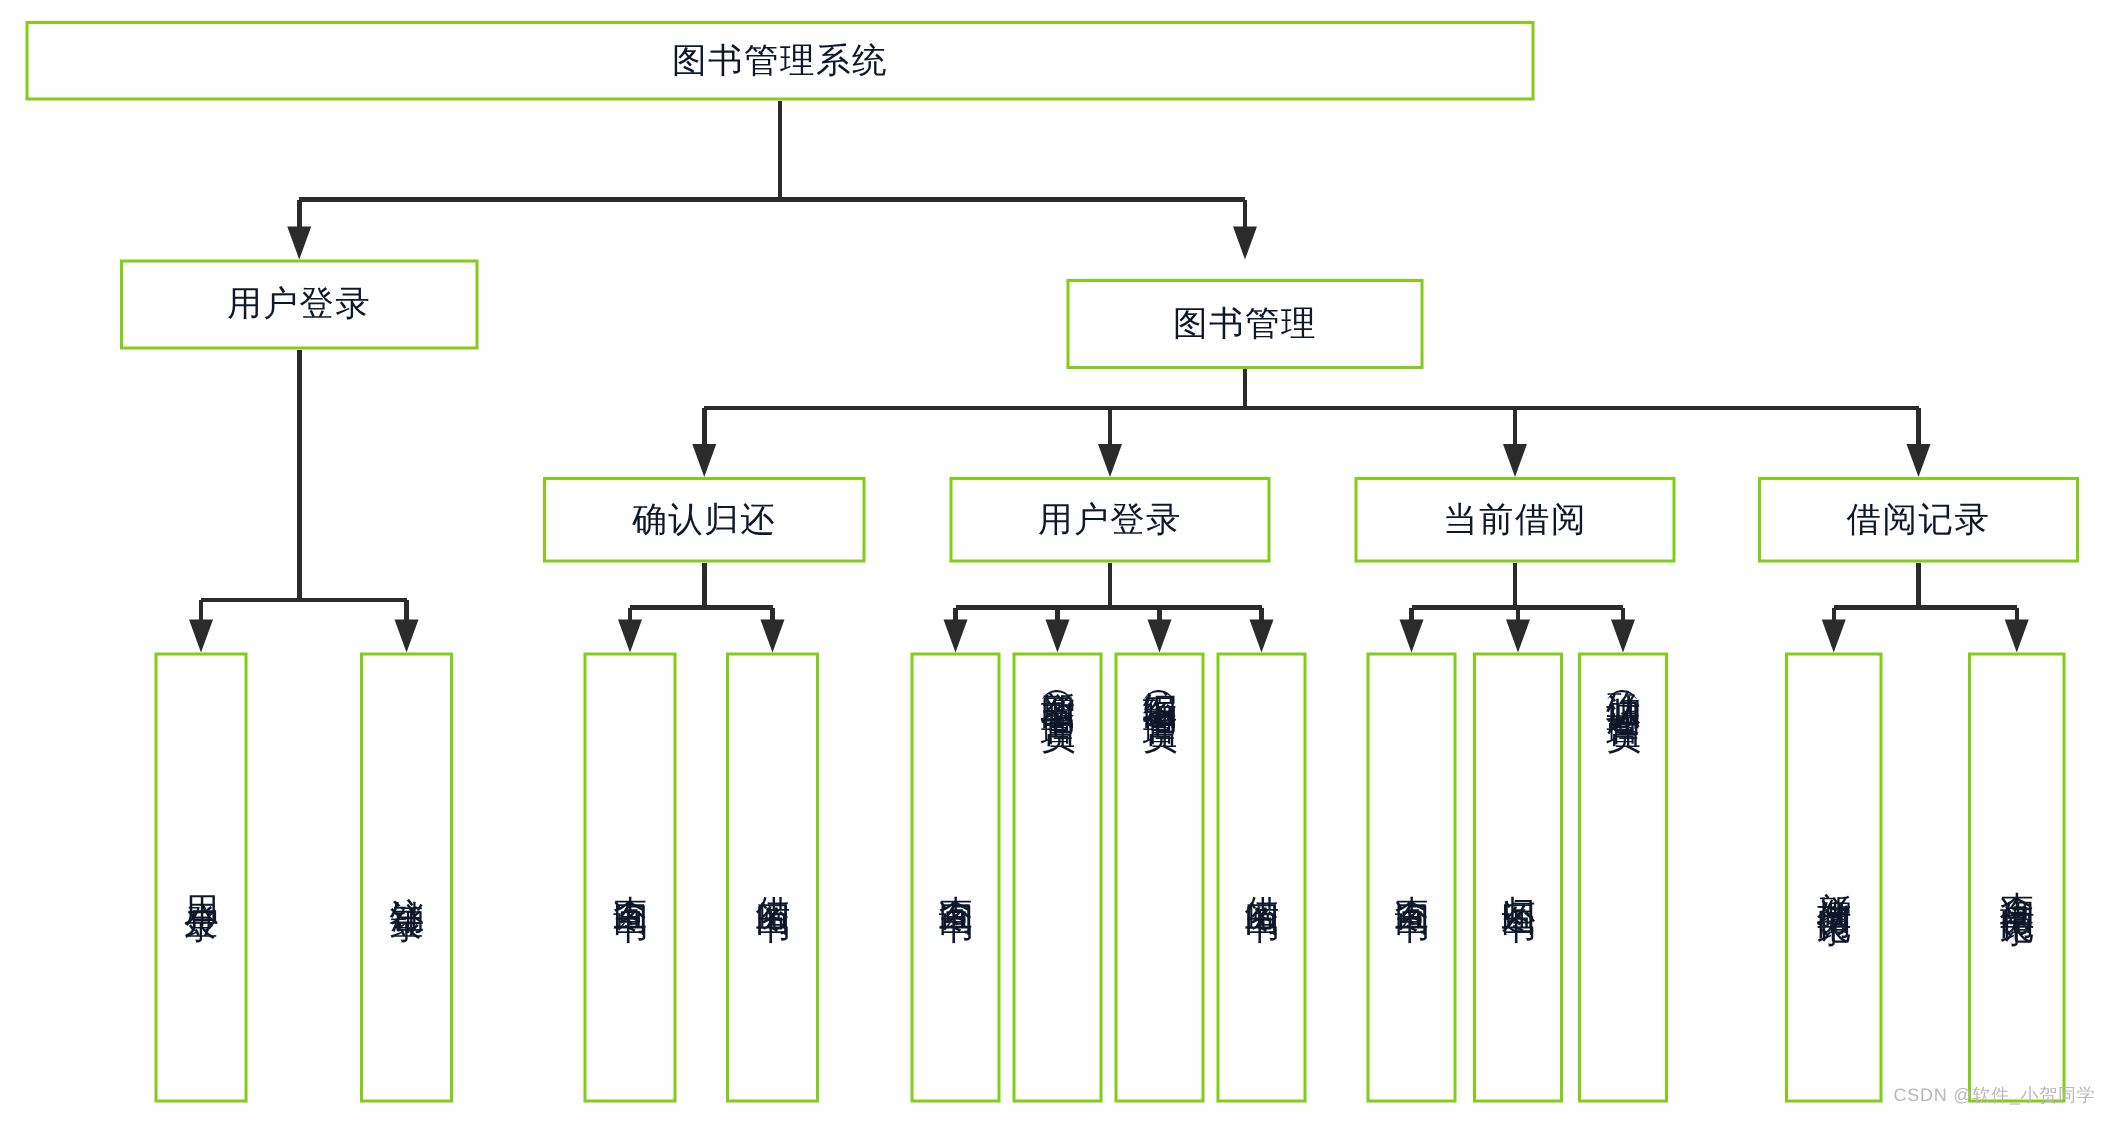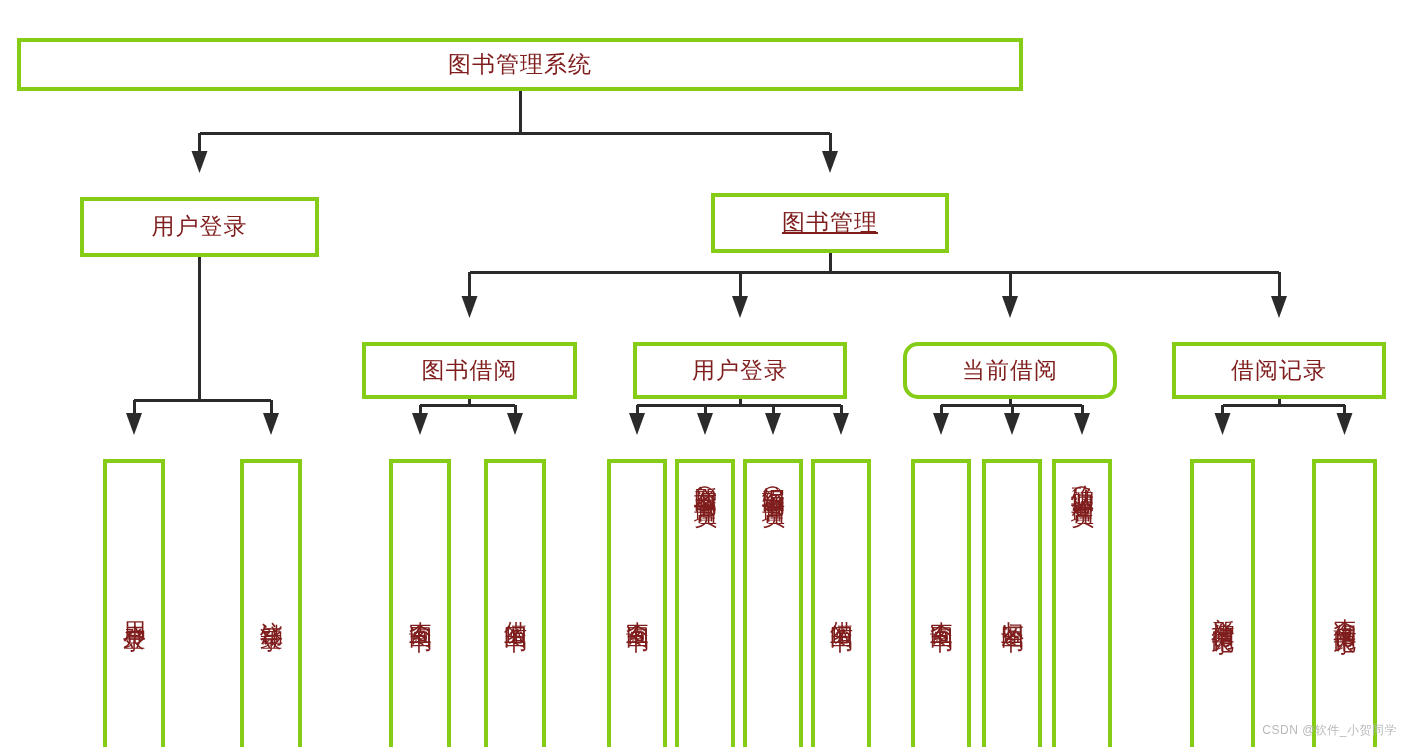--- a/index.html
+++ b/index.html
@@ -20,27 +20,26 @@
   #edge-layer {
     position: absolute;
     left: 0;
     top: 0;
     width: 1405px;
     height: 747px;
   }
   .node {
     position: absolute;
     box-sizing: border-box;
-    border: 4px solid #84cc16;
+    border: 2px solid #84cc16;
     background: #ffffff;
     display: flex;
     align-items: center;
     justify-content: center;
-    color: #7f1d1d;
-    margin-top: 24px;
+    color: #0f172a;
   }
   .node.horiz {
     font-size: 23px;
     letter-spacing: 1px;
   }
   .node.vert {
     writing-mode: vertical-rl;
     text-orientation: upright;
     font-size: 23px;
     letter-spacing: 3px;
@@ -131,33 +130,33 @@
     </svg>
 
   <div class="node horiz" style="left: 17px; top: 14px; width: 1006px; height: 53px;">
     <span class="node-label">图书管理系统</span>
   </div>
 
   <div class="node horiz" style="left: 80px; top: 173px; width: 239px; height: 60px;">
     <span class="node-label">用户登录</span>
   </div>
 
-  <div class="node horiz" style="left: 711px; top: 169px; width: 238px; height: 60px; text-decoration: underline;">
+  <div class="node horiz" style="left: 711px; top: 186px; width: 238px; height: 60px;">
     <span class="node-label">图书管理</span>
   </div>
 
   <div class="node horiz" style="left: 362px; top: 318px; width: 215px; height: 57px;">
-    <span class="node-label">图书借阅</span>
+    <span class="node-label">确认归还</span>
   </div>
 
   <div class="node horiz" style="left: 633px; top: 318px; width: 214px; height: 57px;">
     <span class="node-label">用户登录</span>
   </div>
 
-  <div class="node horiz" style="left: 903px; top: 318px; width: 214px; height: 57px; border-radius: 15px;">
+  <div class="node horiz" style="left: 903px; top: 318px; width: 214px; height: 57px;">
     <span class="node-label">当前借阅</span>
   </div>
 
   <div class="node horiz" style="left: 1172px; top: 318px; width: 214px; height: 57px;">
     <span class="node-label">借阅记录</span>
   </div>
 
   <div class="node vert" style="left: 103px; top: 435px; width: 62px; height: 300px;">
     <span class="node-label">用户登录</span>
   </div>

